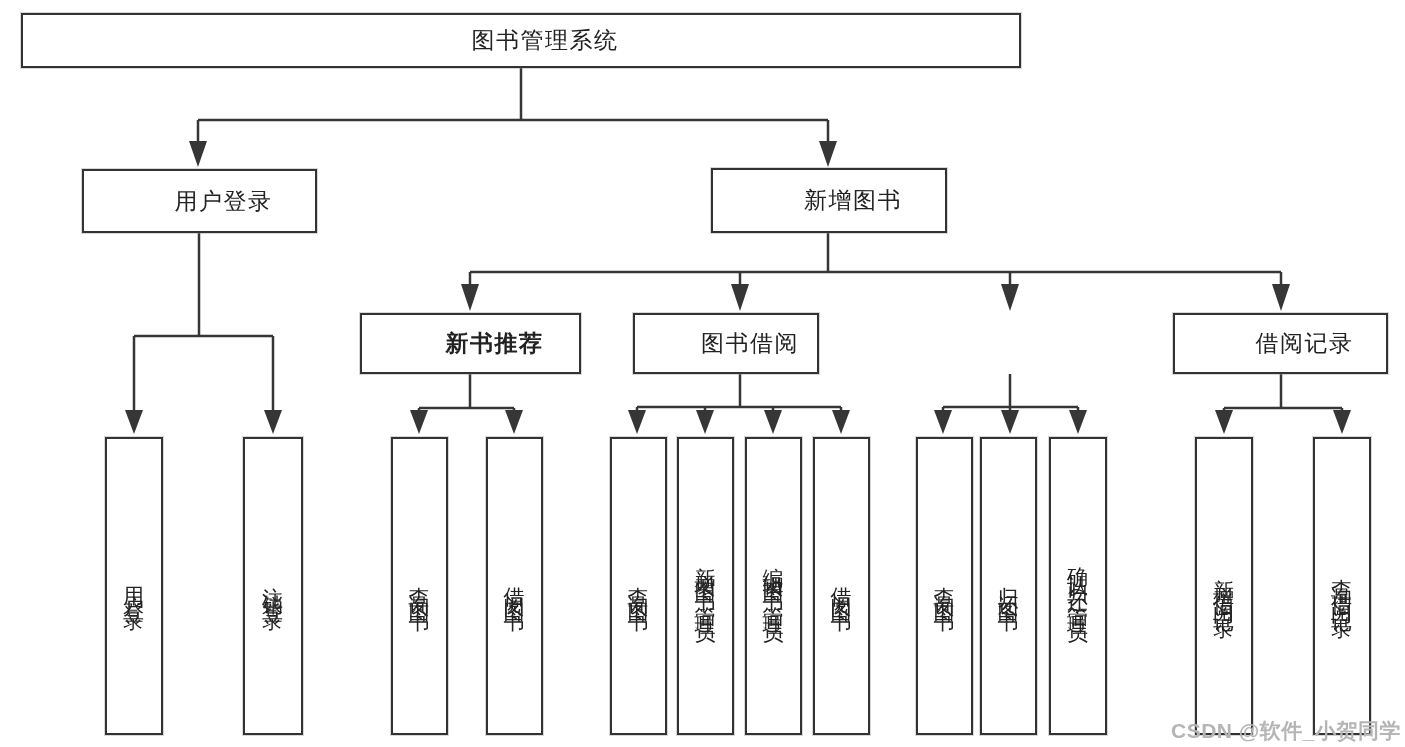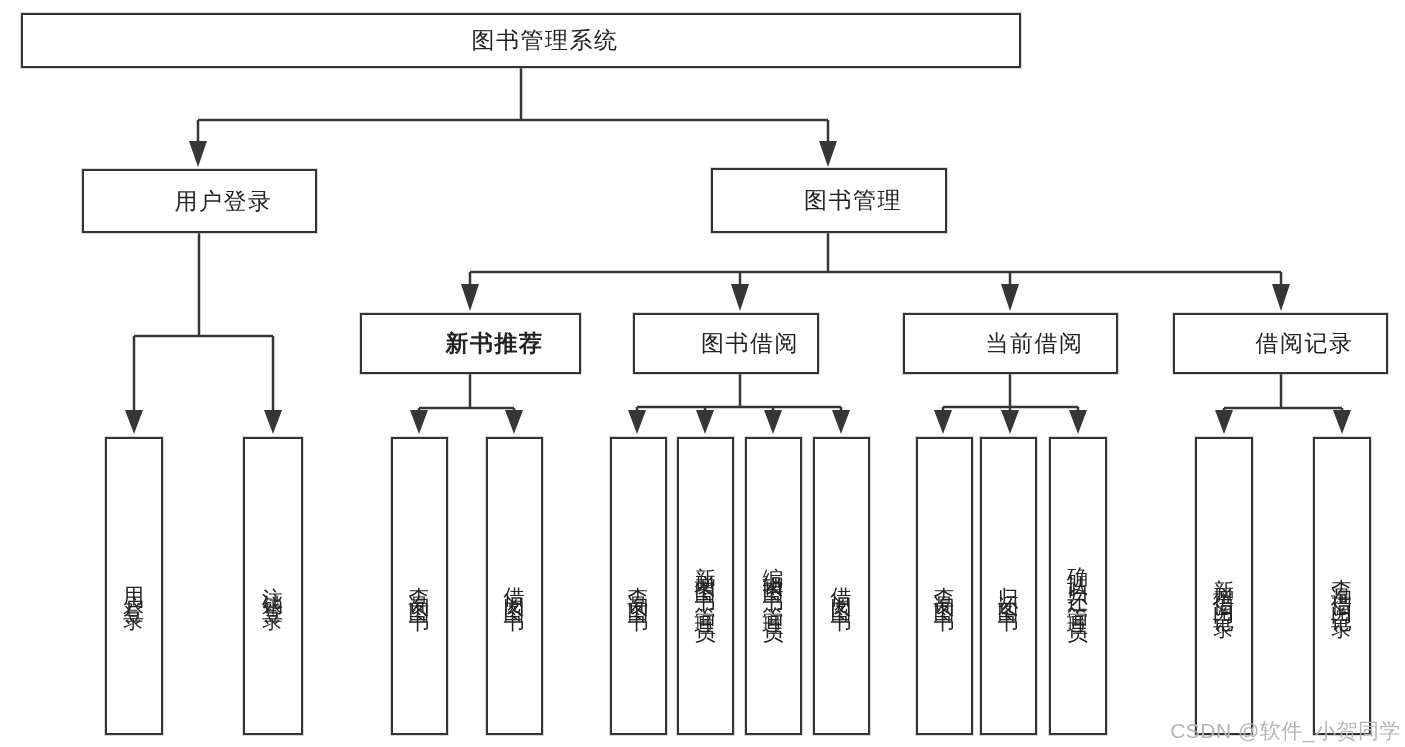--- a/index.html
+++ b/index.html
@@ -25,20 +25,21 @@
   .node.v {
     writing-mode:vertical-rl; text-orientation:mixed;
     font-size:21px; letter-spacing:8px; line-height:1;
   }
   .node.v .lbl { display:block; }
   .watermark {
     position:absolute; right:4px; bottom:2px; z-index:5;
     font-size:21px; letter-spacing:0.5px;
     color:var(--color-watermark,#b5b5b5);
     white-space:nowrap;
+    font-weight:bold;
   }
 </style>
 </head>
 <body>
 
 <div class="canvas">
 
   <svg class="connectors" viewBox="0 0 1405 747" xmlns="http://www.w3.org/2000/svg">
     <path class="line" d="M521,68 V120 M198,120 H828 M198,120 V146 M828,120 V146"></path>
     <path class="line" d="M199,233 V336 M134,336 H273 M134,336 V413 M273,336 V413"></path>
@@ -69,31 +70,28 @@
   </svg>
 
   <div class="node h" style="left:21px; top:13px; width:1000px; height:55px;">
     <span class="lbl">图书管理系统</span>
   </div>
 
   <div class="node h" style="left:82px; top:169px; width:235px; height:64px;">
     <span class="lbl">用户登录</span>
   </div>
   <div class="node h" style="left:711px; top:168px; width:236px; height:65px;">
-    <span class="lbl">图书管理</span>
+    <span class="lbl">新增图书</span>
   </div>
 
   <div class="node h" style="left:360px; top:313px; width:221px; height:61px;font-weight:bold;">
     <span class="lbl">新书推荐</span>
   </div>
   <div class="node h" style="left:633px; top:313px; width:186px; height:61px;">
     <span class="lbl">图书借阅</span>
-  </div>
-  <div class="node h" style="left:903px; top:313px; width:215px; height:61px;">
-    <span class="lbl">当前借阅</span>
   </div>
   <div class="node h" style="left:1173px; top:313px; width:215px; height:61px;">
     <span class="lbl">借阅记录</span>
   </div>
 
   <div class="node v" style="left:105px; top:437px; width:58px; height:298px;">
     <span class="lbl">用户登录</span>
   </div>
   <div class="node v" style="left:243px; top:437px; width:60px; height:298px;">
     <span class="lbl">注销登录</span>

